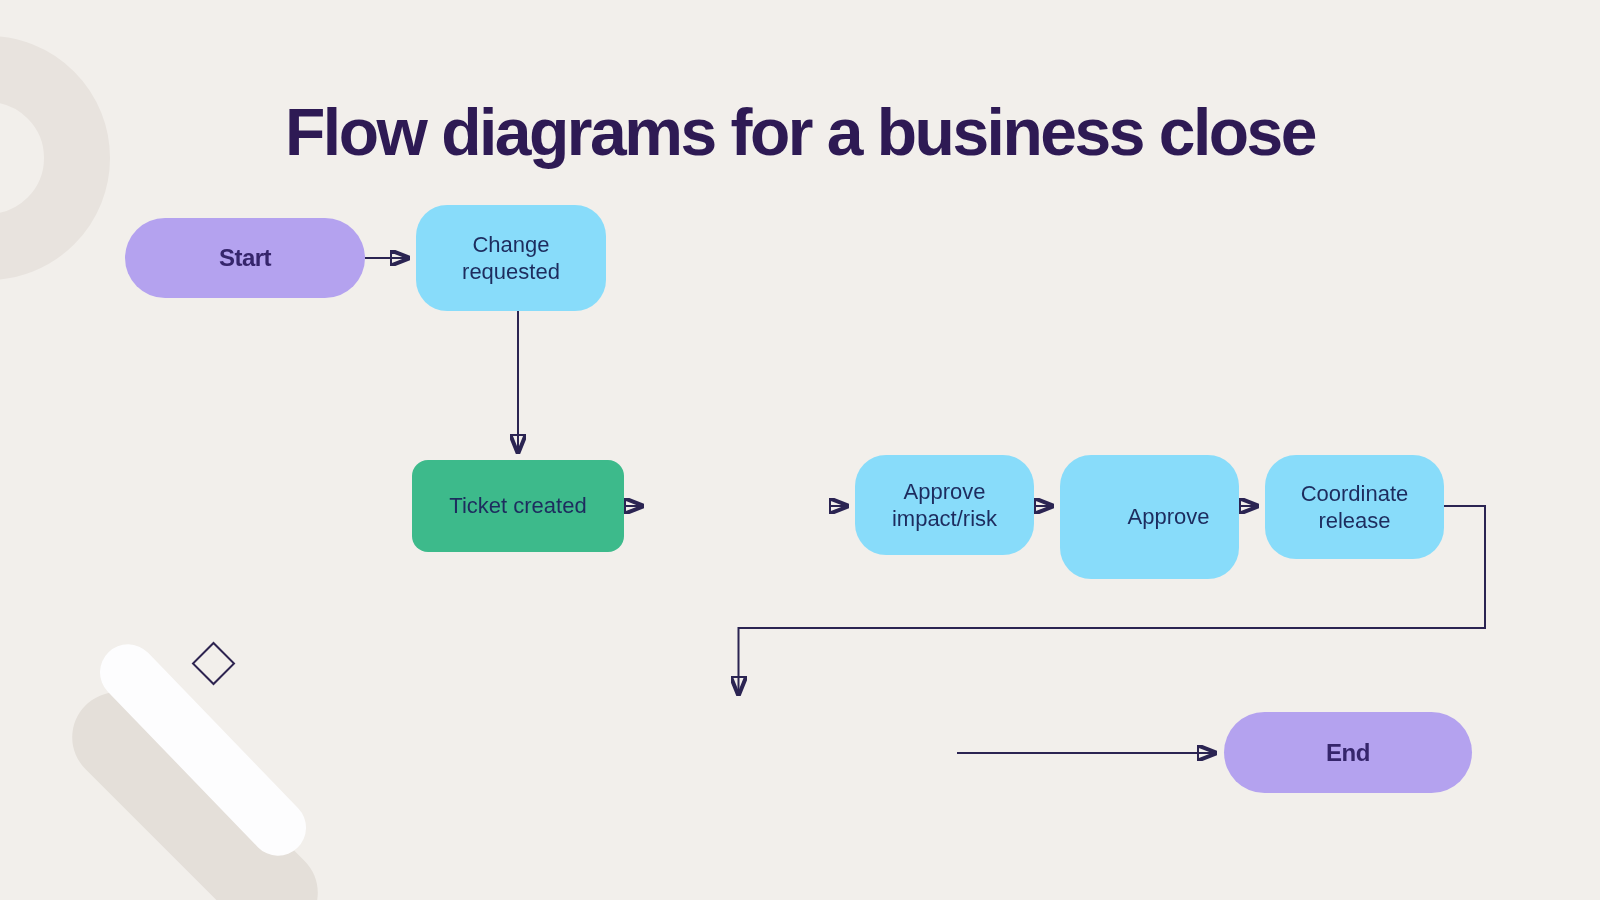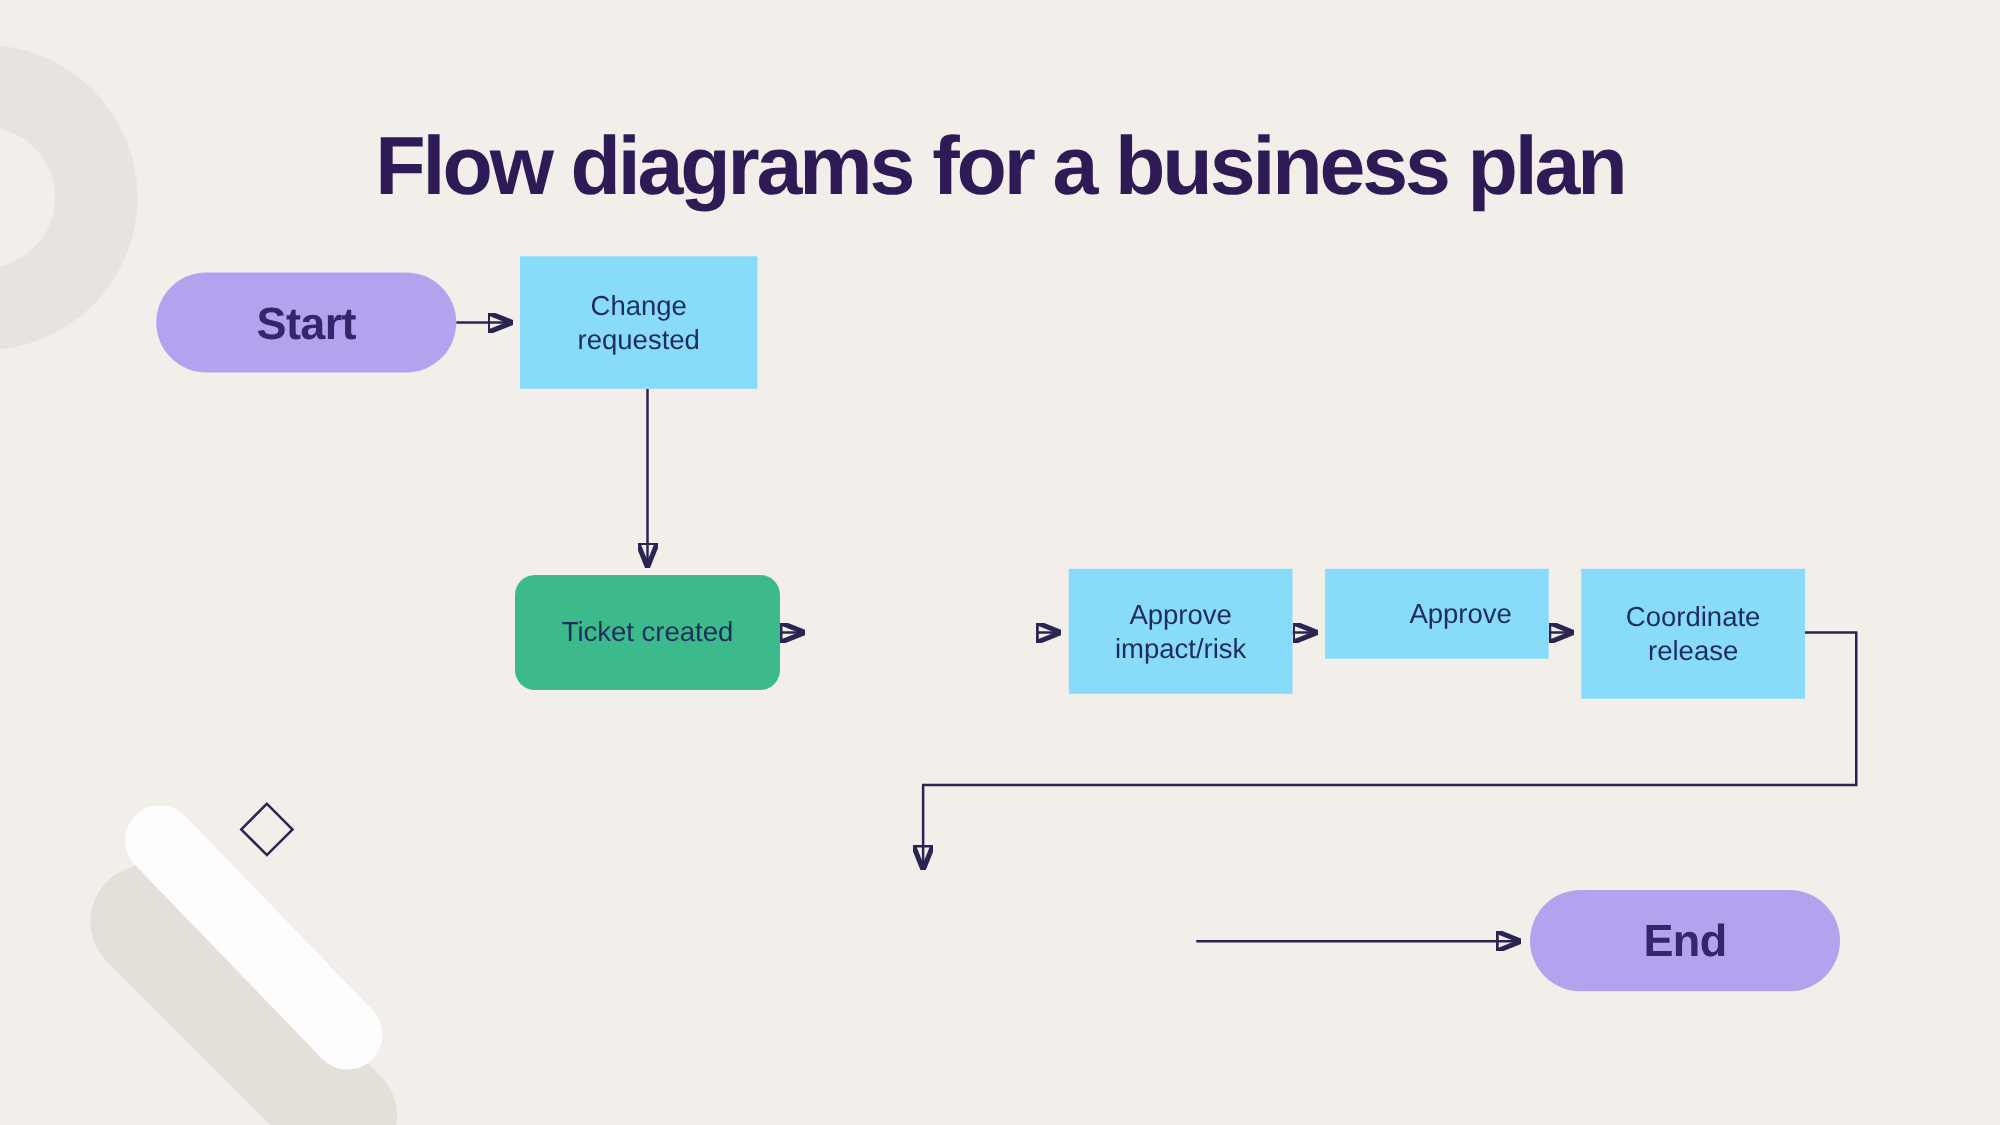--- a/index.html
+++ b/index.html
@@ -30,50 +30,50 @@
   .title{
     position:absolute;left:0;top:94px;width:100%;text-align:center;
     font-size:66px;font-weight:bold;letter-spacing:-2.5px;color:#2e1a54;z-index:3;
   }
   
   .node{
     position:absolute;display:flex;align-items:center;justify-content:center;
     text-align:center;color:#1d2c5e;font-size:22px;font-weight:500;
     line-height:1.25;z-index:4;box-sizing:border-box;padding:0 10px;
   }
-  .process{background:#88dcfa;}
+  .process{background:#88dcfa;border-radius:31px;}
   .process-rounded{background:#3dba8b;border-radius:16px;}
   .terminator{
     background:#b4a2ef;border-radius:41px;
-    font-size:36px;font-weight:bold;color:#35256b;letter-spacing:-0.5px;
+    font-size:24px;font-weight:bold;color:#35256b;letter-spacing:-0.5px;
   }
   .n-start{left:125px;top:218px;width:240px;height:80px;}
   .n-change{left:416px;top:205px;width:190px;height:106px;}
   .n-ticket{left:412px;top:460px;width:212px;height:92px;}
   .n-review{left:650px;top:455px;width:179px;height:100px;}
   .n-evaluate{left:855px;top:455px;width:179px;height:100px;}
-  .n-approve{left:1060px;top:455px;width:179px;height:72px;padding-left:48px;}
+  .n-approve{left:1060px;top:455px;width:179px;height:124px;padding-left:48px;}
   .n-coordinate{left:1265px;top:455px;width:179px;height:104px;}
   .n-reviewclose{left:520px;top:702px;width:437px;height:103px;}
   .n-end{left:1224px;top:712px;width:248px;height:81px;text-align:right;}
   
   .connectors{position:absolute;left:0;top:0;z-index:3;}
   .connectors path{stroke:#2b2452;stroke-width:2;fill:none;}
 </style>
 </head>
 <body>
 
 <div class="canvas">
 
   <div class="decor decor-ring"></div>
   <div class="decor decor-bar decor-bar-gray"></div>
   <div class="decor decor-bar decor-bar-white"></div>
   <div class="decor decor-diamond"></div>
 
-  <div class="title">Flow diagrams for a business plan</div>
+  <div class="title">Flow diagrams for a business close</div>
 
   <svg class="connectors" width="1600" height="900">
     <defs>
       <marker id="arr" viewBox="0 0 10 8" refX="8.5" refY="4" markerWidth="10" markerHeight="8" orient="auto-start-reverse">
         <path d="M0 0 L10 4 L0 8 Z" fill="#2b2452" stroke="none"></path>
       </marker>
     </defs>
     <path d="M365 258 H407" marker-end="url(#arr)"></path>
     <path d="M518 311 V451" marker-end="url(#arr)"></path>
     <path d="M624 506 H641" marker-end="url(#arr)"></path>

